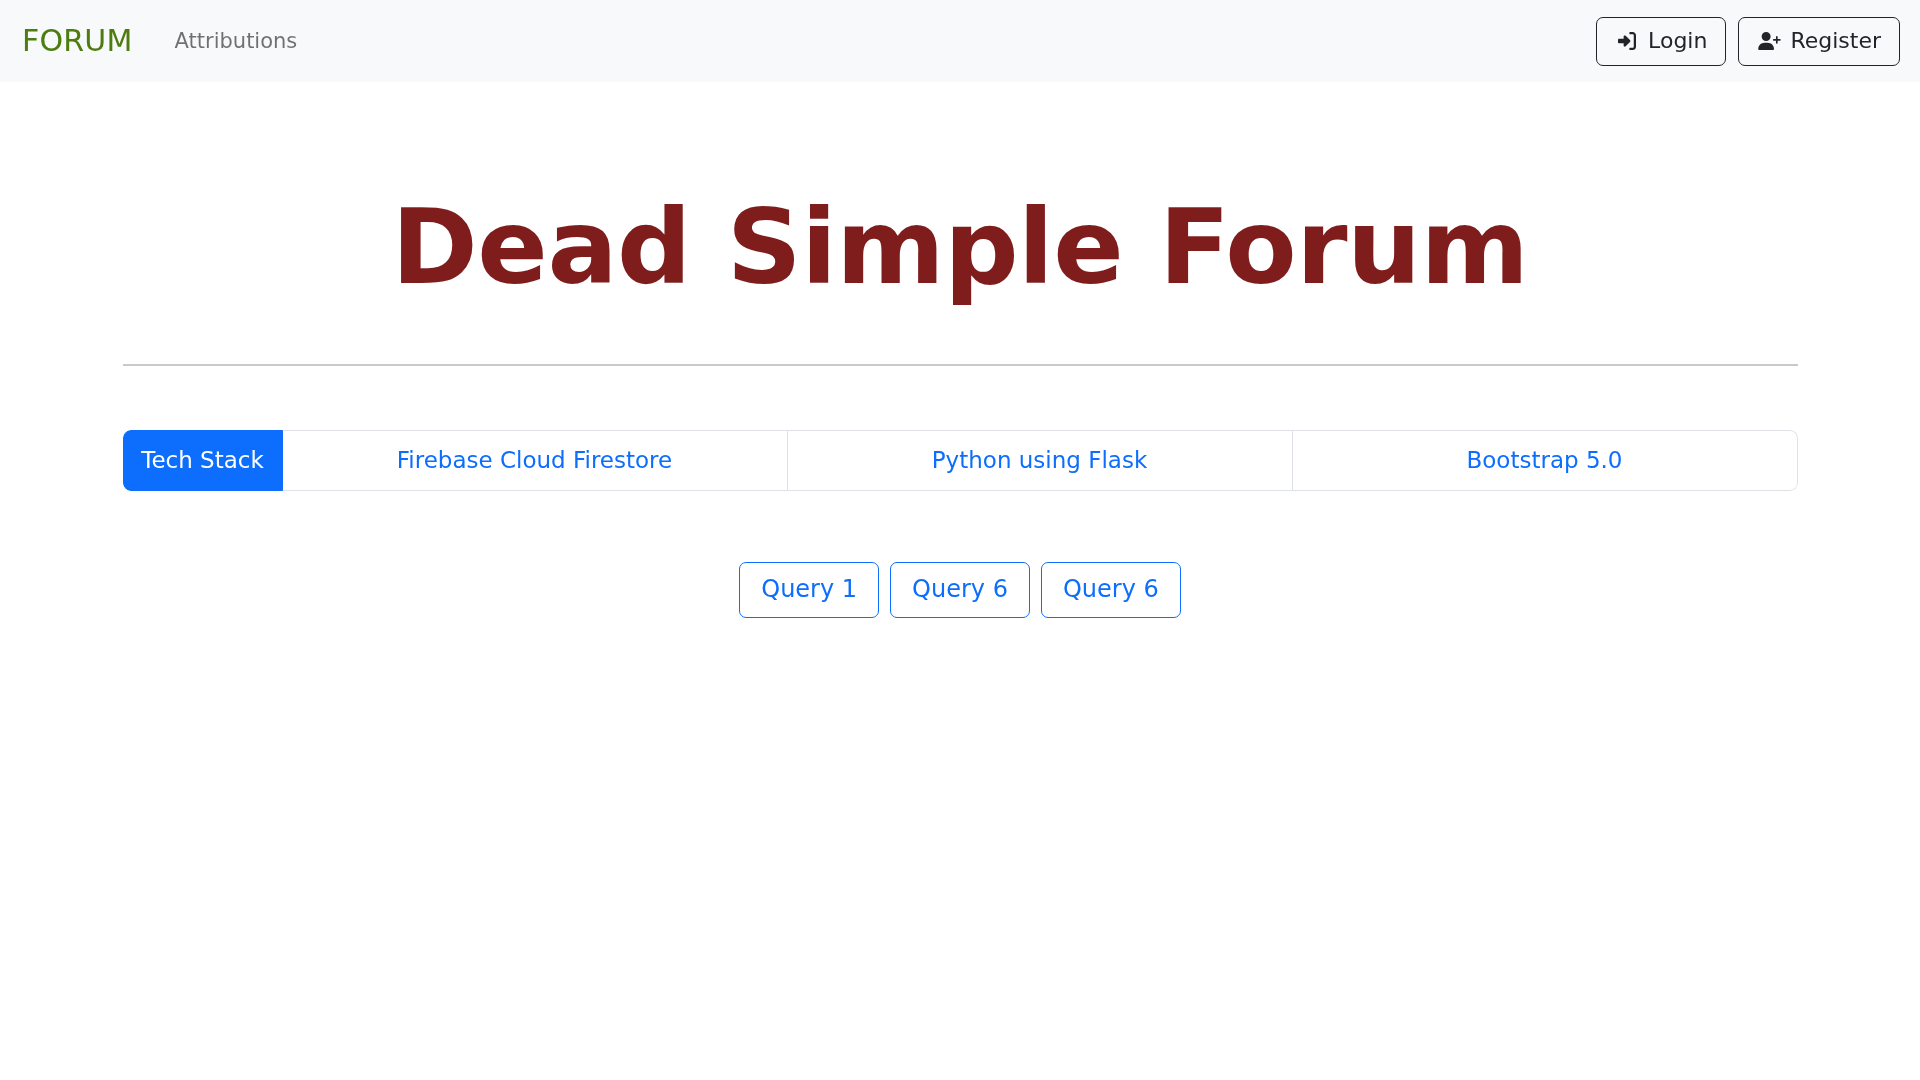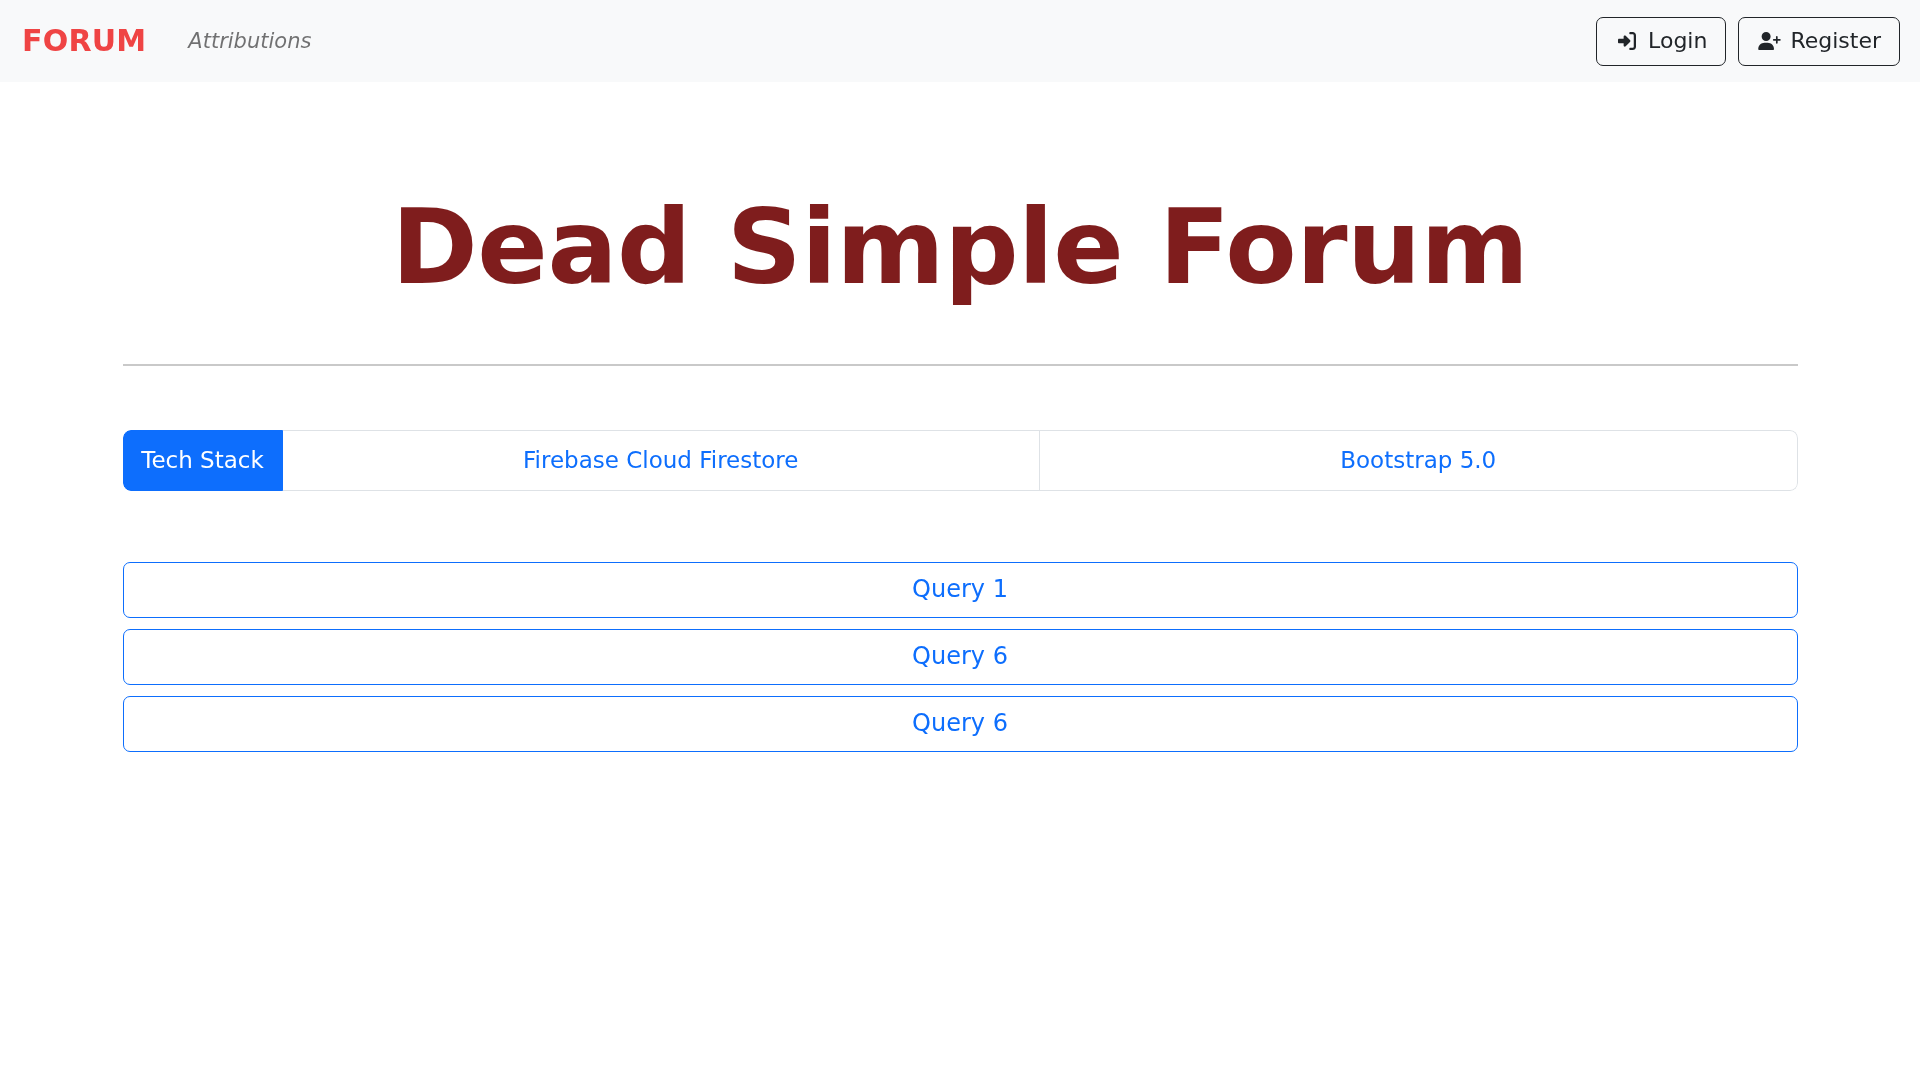--- a/index.html
+++ b/index.html
@@ -18,40 +18,39 @@
     position: relative;
     width: 100%;
     height: 82px;
     background: #f8f9fa;
     display: flex;
     align-items: center;
     padding: 0 20px 0 22px;
   }
   .navbar-brand {
     font-size: 30px;
-    color: #ef4444;
-    font-weight: 700;
+    color: #4d7c0f;
+    font-weight: 400;
     letter-spacing: 0.2px;
     text-decoration: none;
     line-height: 1;
     margin-right: 42px;
     white-space: nowrap;
   }
   .nav-links {
     display: flex;
     align-items: center;
     gap: 26px;
   }
   .nav-link {
     font-size: 21px;
     color: rgba(0,0,0,0.55);
     text-decoration: none;
     line-height: 1;
     white-space: nowrap;
-    font-style: italic;
   }
   .navbar-right {
     margin-left: auto;
     display: flex;
     align-items: center;
     gap: 12px;
     padding-left: 12px;
   }
   .btn-outline-dark {
     display: inline-flex;
@@ -139,21 +138,20 @@
     color: #ffffff;
     flex: 0 0 160px;
   }
 
   
   .query-row {
     margin-top: 71px;
     display: flex;
     justify-content: center;
     gap: 11px;
-    flex-direction: column;
   }
   .btn-outline-primary {
     border: 1.3px solid #0d6efd;
     border-radius: 7px;
     background: transparent;
     color: #0d6efd;
     font-size: 24px;
     font-family: inherit;
     line-height: 1;
     padding: 14px 21px 16px 21px;
@@ -196,20 +194,21 @@
   <div class="container">
 
     <h1 class="page-title">Dead Simple Forum</h1>
 
     <hr class="divider">
 
     <div class="tab-group-wrap">
       <div class="tab-group" role="group">
         <button class="tab active">Tech Stack</button>
         <button class="tab">Firebase Cloud Firestore</button>
+        <button class="tab">Python using Flask</button>
         <button class="tab">Bootstrap 5.0</button>
       </div>
     </div>
 
     <div class="query-row">
       <button class="btn-outline-primary">Query 1</button>
       <button class="btn-outline-primary">Query 6</button>
       <button class="btn-outline-primary">Query 6</button>
     </div>
 

